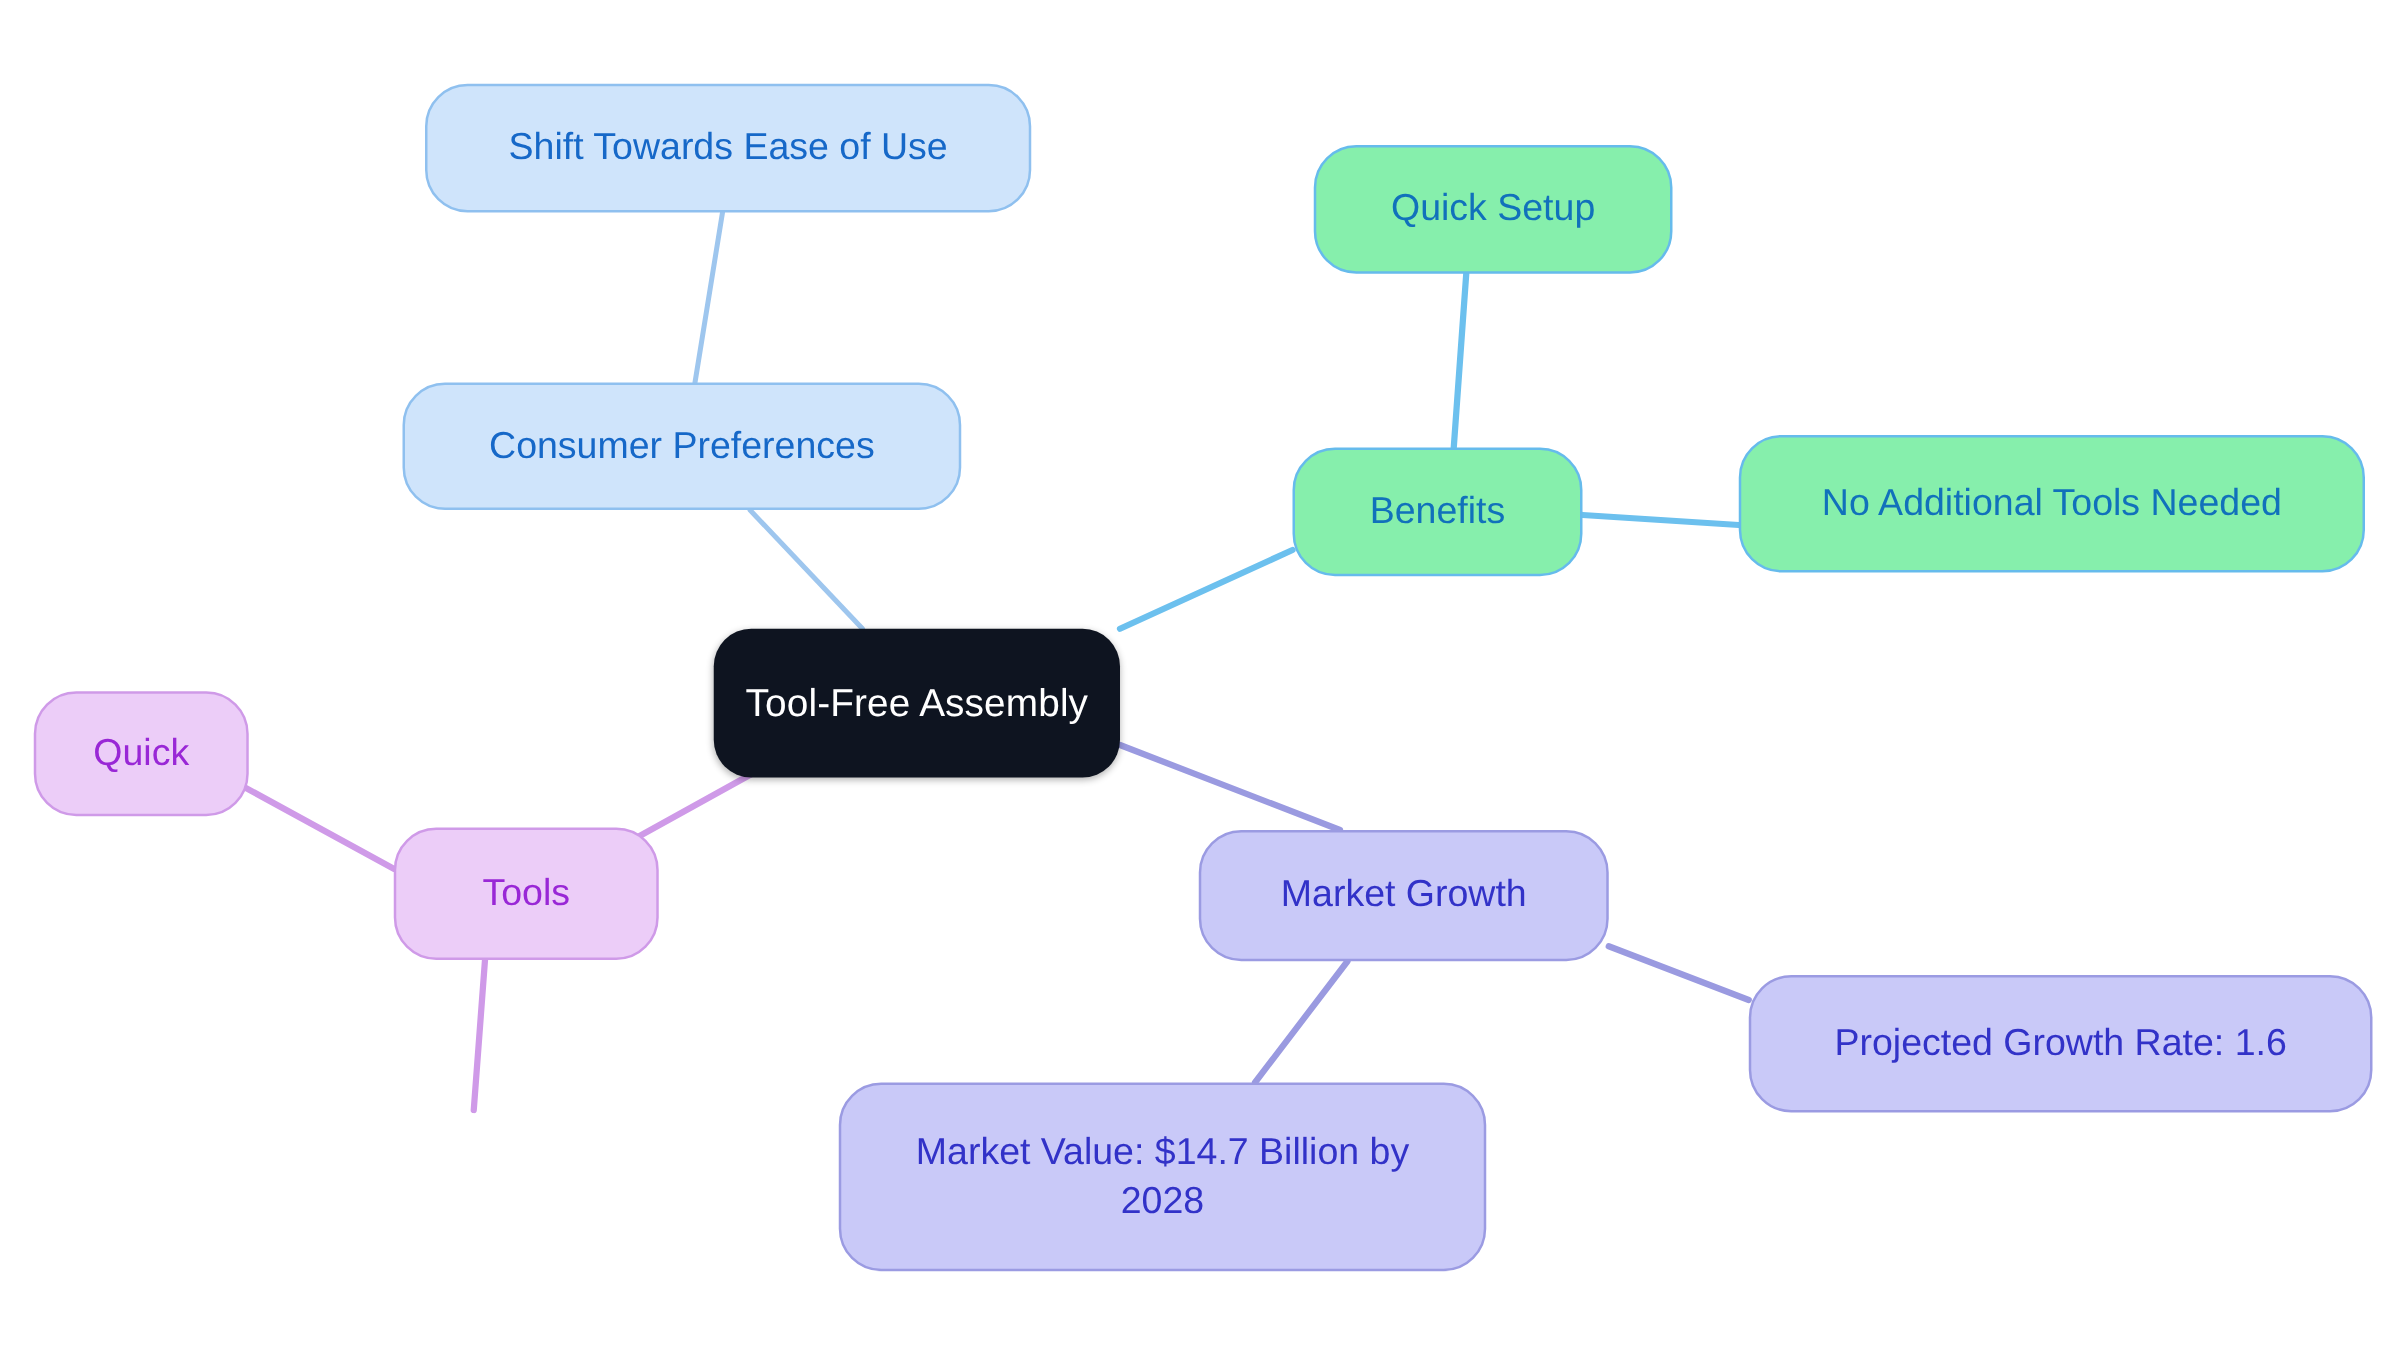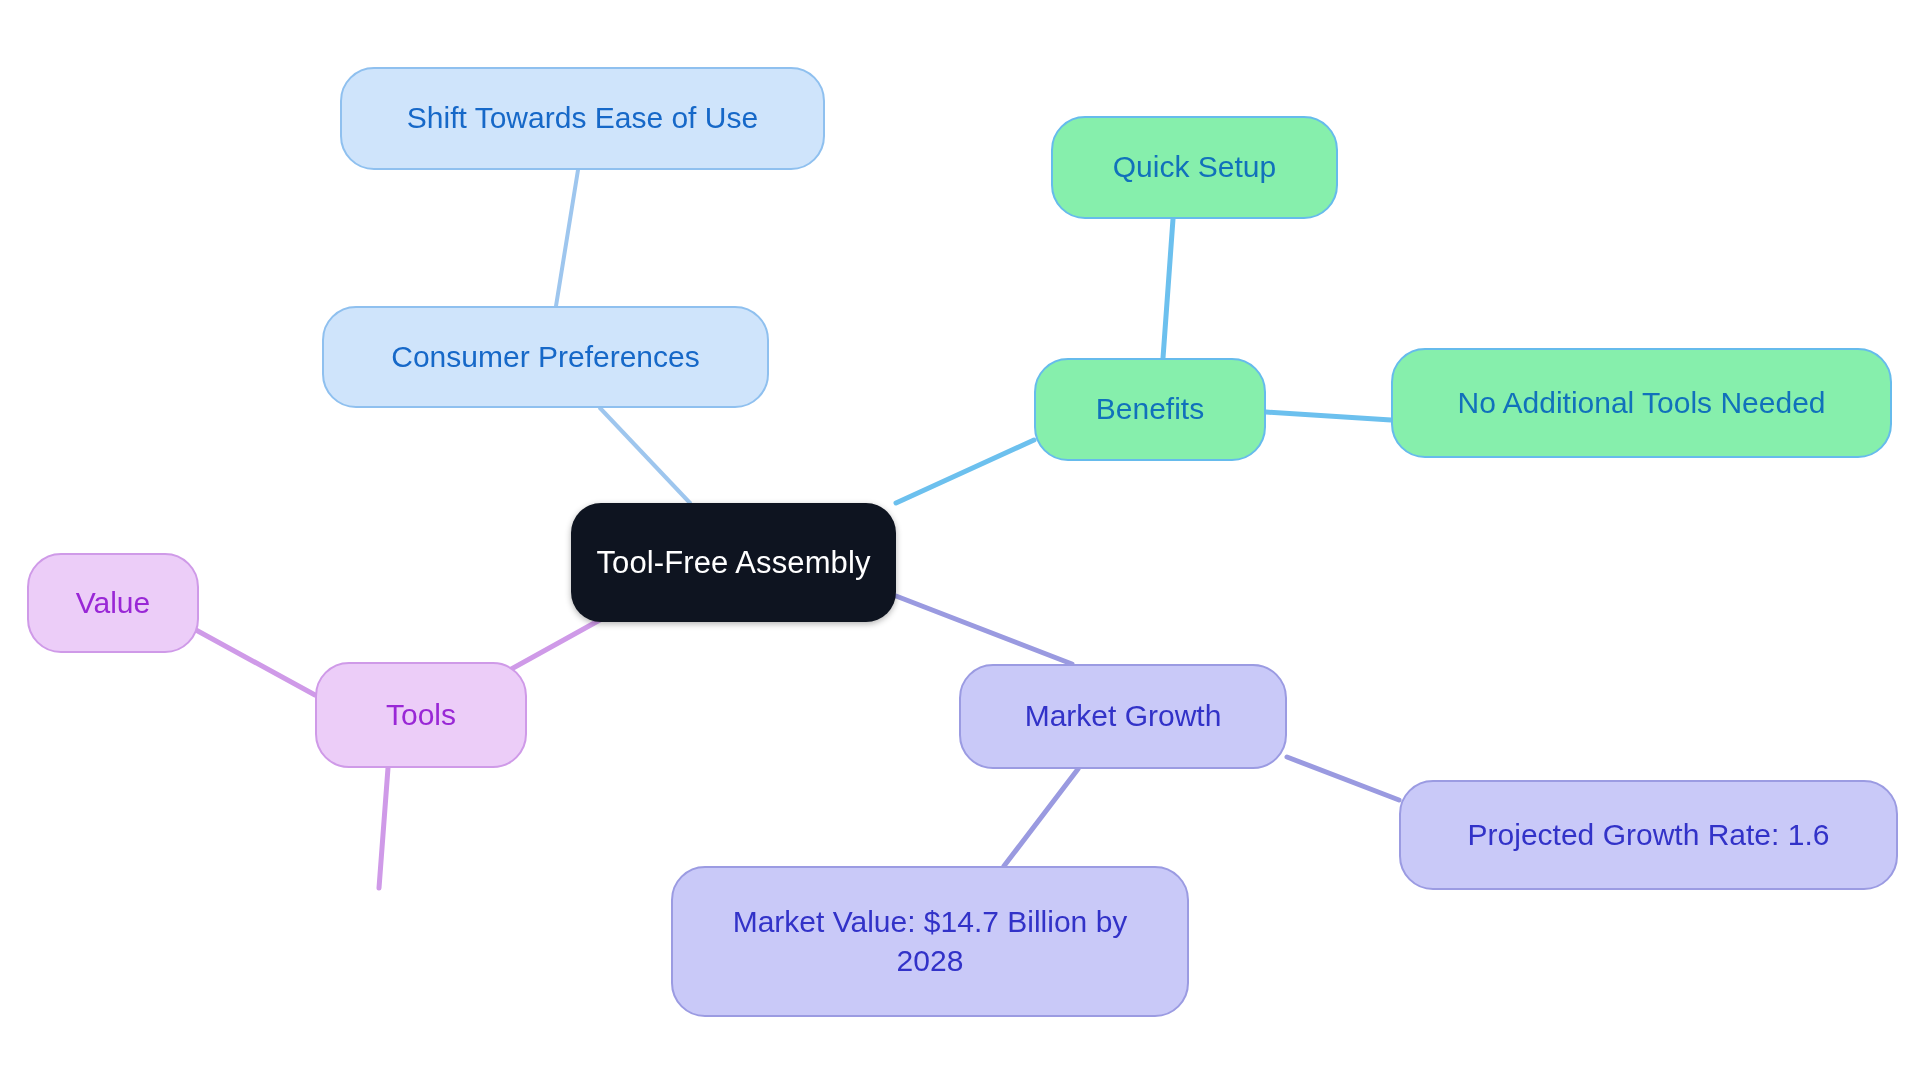--- a/index.html
+++ b/index.html
@@ -99,14 +99,14 @@
     <div class="node node-blue" style="left: 322px; top: 306px; width: 447px; height: 102px;">Consumer Preferences</div>
     <div class="node node-blue" style="left: 340px; top: 67px; width: 485px; height: 103px;">Shift Towards Ease of Use</div>
     <div class="node node-sky" style="left: 1034px; top: 358px; width: 232px; height: 103px;">Benefits</div>
     <div class="node node-sky" style="left: 1051px; top: 116px; width: 287px; height: 103px;">Quick Setup</div>
     <div class="node node-sky" style="left: 1391px; top: 348px; width: 501px; height: 110px;">No Additional Tools Needed</div>
     <div class="node node-indigo" style="left: 959px; top: 664px; width: 328px; height: 105px;">Market Growth</div>
     <div class="node node-indigo" style="left: 671px; top: 866px; width: 518px; height: 151px;">Market Value: $14.7 Billion by
 2028</div>
     <div class="node node-indigo" style="left: 1399px; top: 780px; width: 499px; height: 110px;">Projected Growth Rate: 1.6</div>
     <div class="node node-violet" style="left: 315px; top: 662px; width: 212px; height: 106px;">Tools</div>
-    <div class="node node-violet" style="left: 27px; top: 553px; width: 172px; height: 100px;">Value</div>
+    <div class="node node-violet" style="left: 27px; top: 553px; width: 172px; height: 100px;">Quick</div>
   </div>
 
 </body></html>

